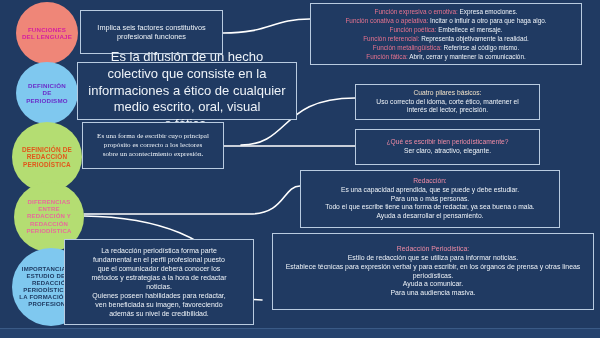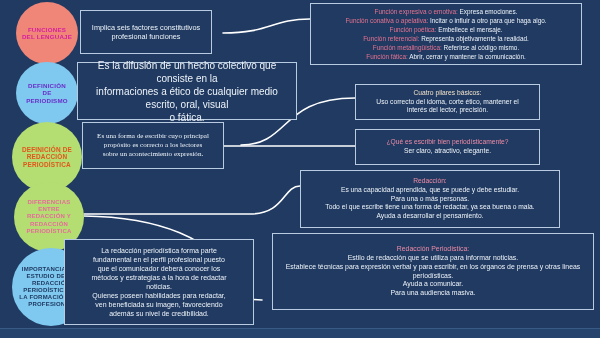--- a/index.html
+++ b/index.html
@@ -115,21 +115,21 @@
     <span>
       <span>IMPORTANCIA DEL</span>
       <span>ESTUDIO DE LA</span>
       <span>REDACCIÓN</span>
       <span>PERIODÍSTICA EN</span>
       <span>LA FORMACIÓN DEL</span>
       <span>PROFESIONAL</span>
     </span>
   </div>
 
-  <div class="box" style="left:80px;top:10px;width:132px;height:44px;font-size:7.3px;justify-content:flex-end;">
+  <div class="box" style="left:80px;top:10px;width:143px;height:44px;font-size:7.3px;justify-content:flex-end;">
     <div class="inner">
       <div>Implica seis factores constitutivos</div>
       <div>profesional funciones</div>
     </div>
   </div>
 
   <div class="box" style="left:310px;top:3px;width:272px;height:62px;font-size:6.4px;line-height:1.42;">
     <div class="inner">
       <div>
         <span class="hl">Función expresiva o emotiva:</span>
@@ -151,21 +151,21 @@
         <span class="hl">Función metalingüística:</span>
         <span>Referirse al código mismo.</span>
       </div>
       <div>
         <span class="hl">Función fática:</span>
         <span>Abrir, cerrar y mantener la comunicación.</span>
       </div>
     </div>
   </div>
 
-  <div class="box" style="left:77px;top:62px;width:220px;height:58px;font-size:10px;">
+  <div class="box" style="left:77px;top:62px;width:220px;height:58px;font-size:13px;">
     <div class="inner">
       <div>Es la difusión de un hecho colectivo que consiste en la</div>
       <div>informaciones a ético de cualquier medio escrito, oral, visual</div>
       <div>o fática.</div>
     </div>
   </div>
 
   <div class="box" style="left:355px;top:84px;width:185px;height:36px;font-size:6.7px;">
     <div class="inner">
       <div class="title-cream">Cuatro pilares básicos:</div>

